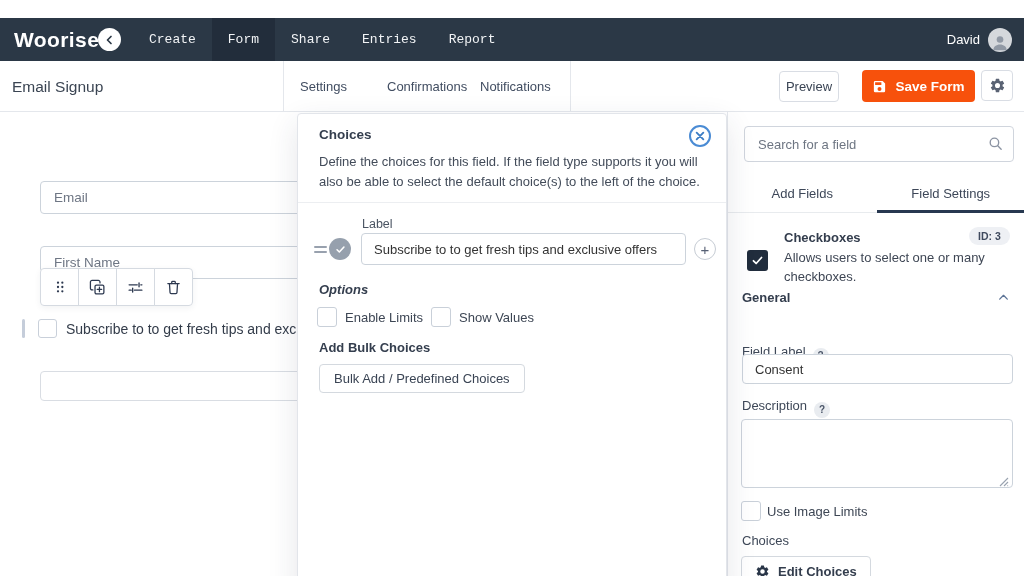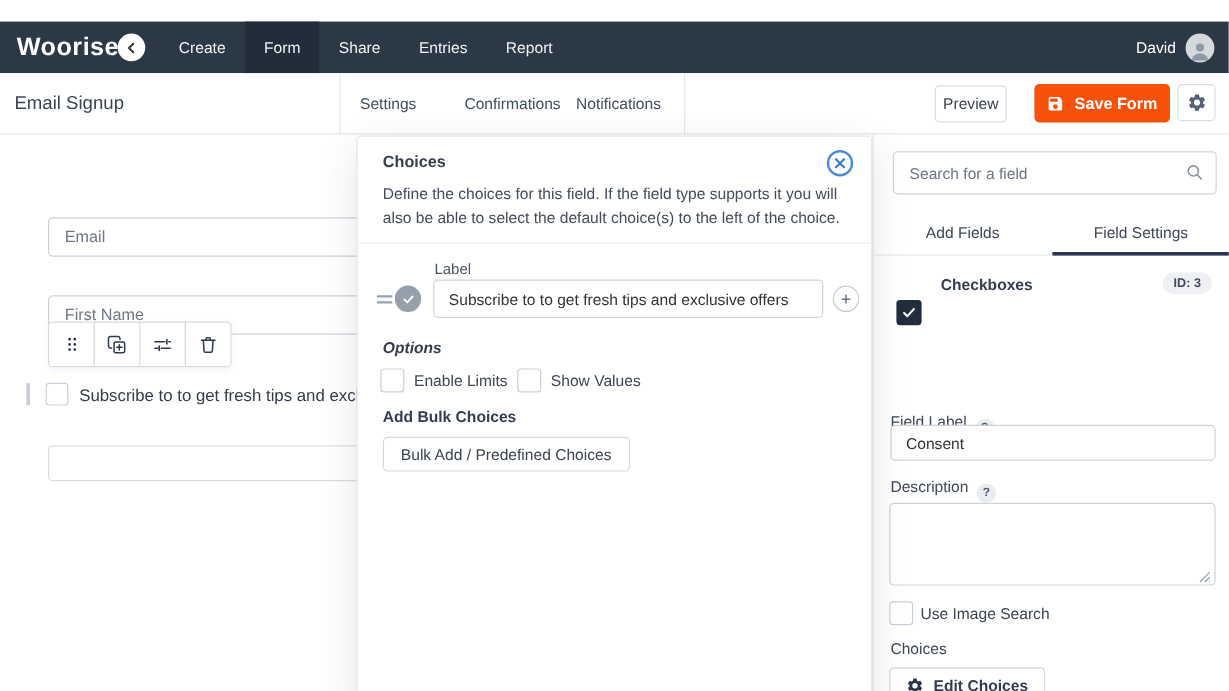--- a/index.html
+++ b/index.html
@@ -5,21 +5,21 @@
   * { margin:0; padding:0; box-sizing:border-box; }
   html,body { width:1024px; height:576px; overflow:hidden; }
   body { font-family:"Liberation Sans", sans-serif; background:#fff; position:relative; }
   .screen { position:absolute; inset:0; width:1024px; height:576px; background:#fff;margin-top:18px; }
 
   
   .topnav { position:absolute; left:0; top:0; width:1024px; height:43px; background:var(--navbar,#2b3846); display:flex; align-items:stretch; }
   .logo { color:#fff; font-size:21px; font-weight:bold; letter-spacing:.4px; line-height:43px; padding-left:14px; width:96px; }
   .back-btn { width:23px; height:23px; border-radius:50%; background:#fff; border:none; margin:10px 8px 0 2px; display:flex; align-items:center; justify-content:center; cursor:pointer; padding:0; }
   .topnav nav { display:flex; align-items:stretch; margin-left:4px; }
-  .nav-item { color:#f2f4f6; font-size:13px; line-height:43px; padding:0 16px; cursor:pointer; }
+  .nav-item { color:#f2f4f6; font-size:13px; line-height:43px; padding:0 16px; cursor:pointer;font-family:Liberation Mono, monospace; }
   .nav-item.active { background:var(--navbar-active,#232e3c); }
   .topnav .user { margin-left:auto; display:flex; align-items:center; gap:8px; padding-right:12px; }
   .user-name { color:#fff; font-size:13px; }
   .avatar { width:24px; height:24px; border-radius:50%; background:#d5d8dc; overflow:hidden; display:flex; align-items:flex-end; justify-content:center; }
 
   
   .subheader { position:absolute; left:0; top:43px; width:1024px; height:51px; background:#fff; border-bottom:1px solid var(--border,#e4e7ec); z-index:6; }
   .page-title { position:absolute; left:12px; top:0; line-height:51px; font-size:15.5px; color:#3b4553; }
   .vdiv { position:absolute; top:0; width:1px; height:51px; background:var(--border,#e4e7ec); }
   .subtab { position:absolute; top:0; line-height:51px; font-size:13px; color:#414d61; cursor:pointer; }
@@ -228,35 +228,44 @@
       <div class="sb-tab active">Field Settings</div>
     </div>
 
     <div class="ftype-icon">
       <svg width="13" height="13" viewBox="0 0 24 24" fill="none" stroke="#fff" stroke-width="3.2" stroke-linecap="round" stroke-linejoin="round">
           <path d="M4.5 12.5l5 5 10-11"></path>
         </svg>
     </div>
     <div class="ftype-title">Checkboxes</div>
     <div class="id-pill">ID: 3</div>
-
+    <div class="ftype-desc">Allows users to select one or many checkboxes.</div>
+
+    <div class="section-head">
+      <span class="section-title">General</span>
+      <span class="caret">
+        <svg width="13" height="13" viewBox="0 0 24 24" fill="none" stroke="currentColor" stroke-width="2.4" stroke-linecap="round" stroke-linejoin="round">
+            <path d="M5 15l7-7 7 7"></path>
+          </svg>
+      </span>
+    </div>
 
     <div class="sb-cap" style="top:232px"><span>Field Label</span><span class="qmark">?</span></div>
     <input class="sb-input" value="Consent" style="">
 
     <div class="sb-cap" style="top:286px"><span>Description</span><span class="qmark">?</span></div>
     <textarea class="sb-textarea" style=""></textarea>
     <span class="resize-grip">
       <svg width="10" height="10" viewBox="0 0 10 10" stroke="currentColor" stroke-width="1.1">
           <path d="M9 1L1 9M9 5L5 9M9 8.5L8.5 9"></path>
         </svg>
     </span>
 
     <div class="sb-cb"></div>
-    <span class="sb-cb-label">Use Image Search</span>
+    <span class="sb-cb-label">Use Image Limits</span>
 
     <div class="sb-cap" style="top:421px">Choices</div>
     <button class="edit-choices-btn">
       <svg width="15" height="15" viewBox="0 0 24 24" fill="#2a3648">
           <path d="M19.14 12.94c.04-.3.06-.61.06-.94 0-.32-.02-.64-.07-.94l2.03-1.58a.49.49 0 0 0 .12-.61l-1.92-3.32a.49.49 0 0 0-.59-.22l-2.39.96c-.5-.38-1.03-.7-1.62-.94l-.36-2.54a.48.48 0 0 0-.48-.41h-3.84a.48.48 0 0 0-.47.41l-.36 2.54c-.59.24-1.13.57-1.62.94l-2.39-.96a.49.49 0 0 0-.59.22L2.74 8.87a.49.49 0 0 0 .12.61l2.03 1.58c-.05.3-.09.63-.09.94s.02.64.07.94l-2.03 1.58a.49.49 0 0 0-.12.61l1.92 3.32c.12.22.37.29.59.22l2.39-.96c.5.38 1.03.7 1.62.94l.36 2.54c.05.24.24.41.48.41h3.84c.24 0 .44-.17.47-.41l.36-2.54c.59-.24 1.13-.56 1.62-.94l2.39.96c.22.08.47 0 .59-.22l1.92-3.32a.49.49 0 0 0-.12-.61l-2.01-1.58zM12 15.6a3.6 3.6 0 1 1 0-7.2 3.6 3.6 0 0 1 0 7.2z"></path>
         </svg>
       <span>Edit Choices</span>
     </button>
   </aside>
 

